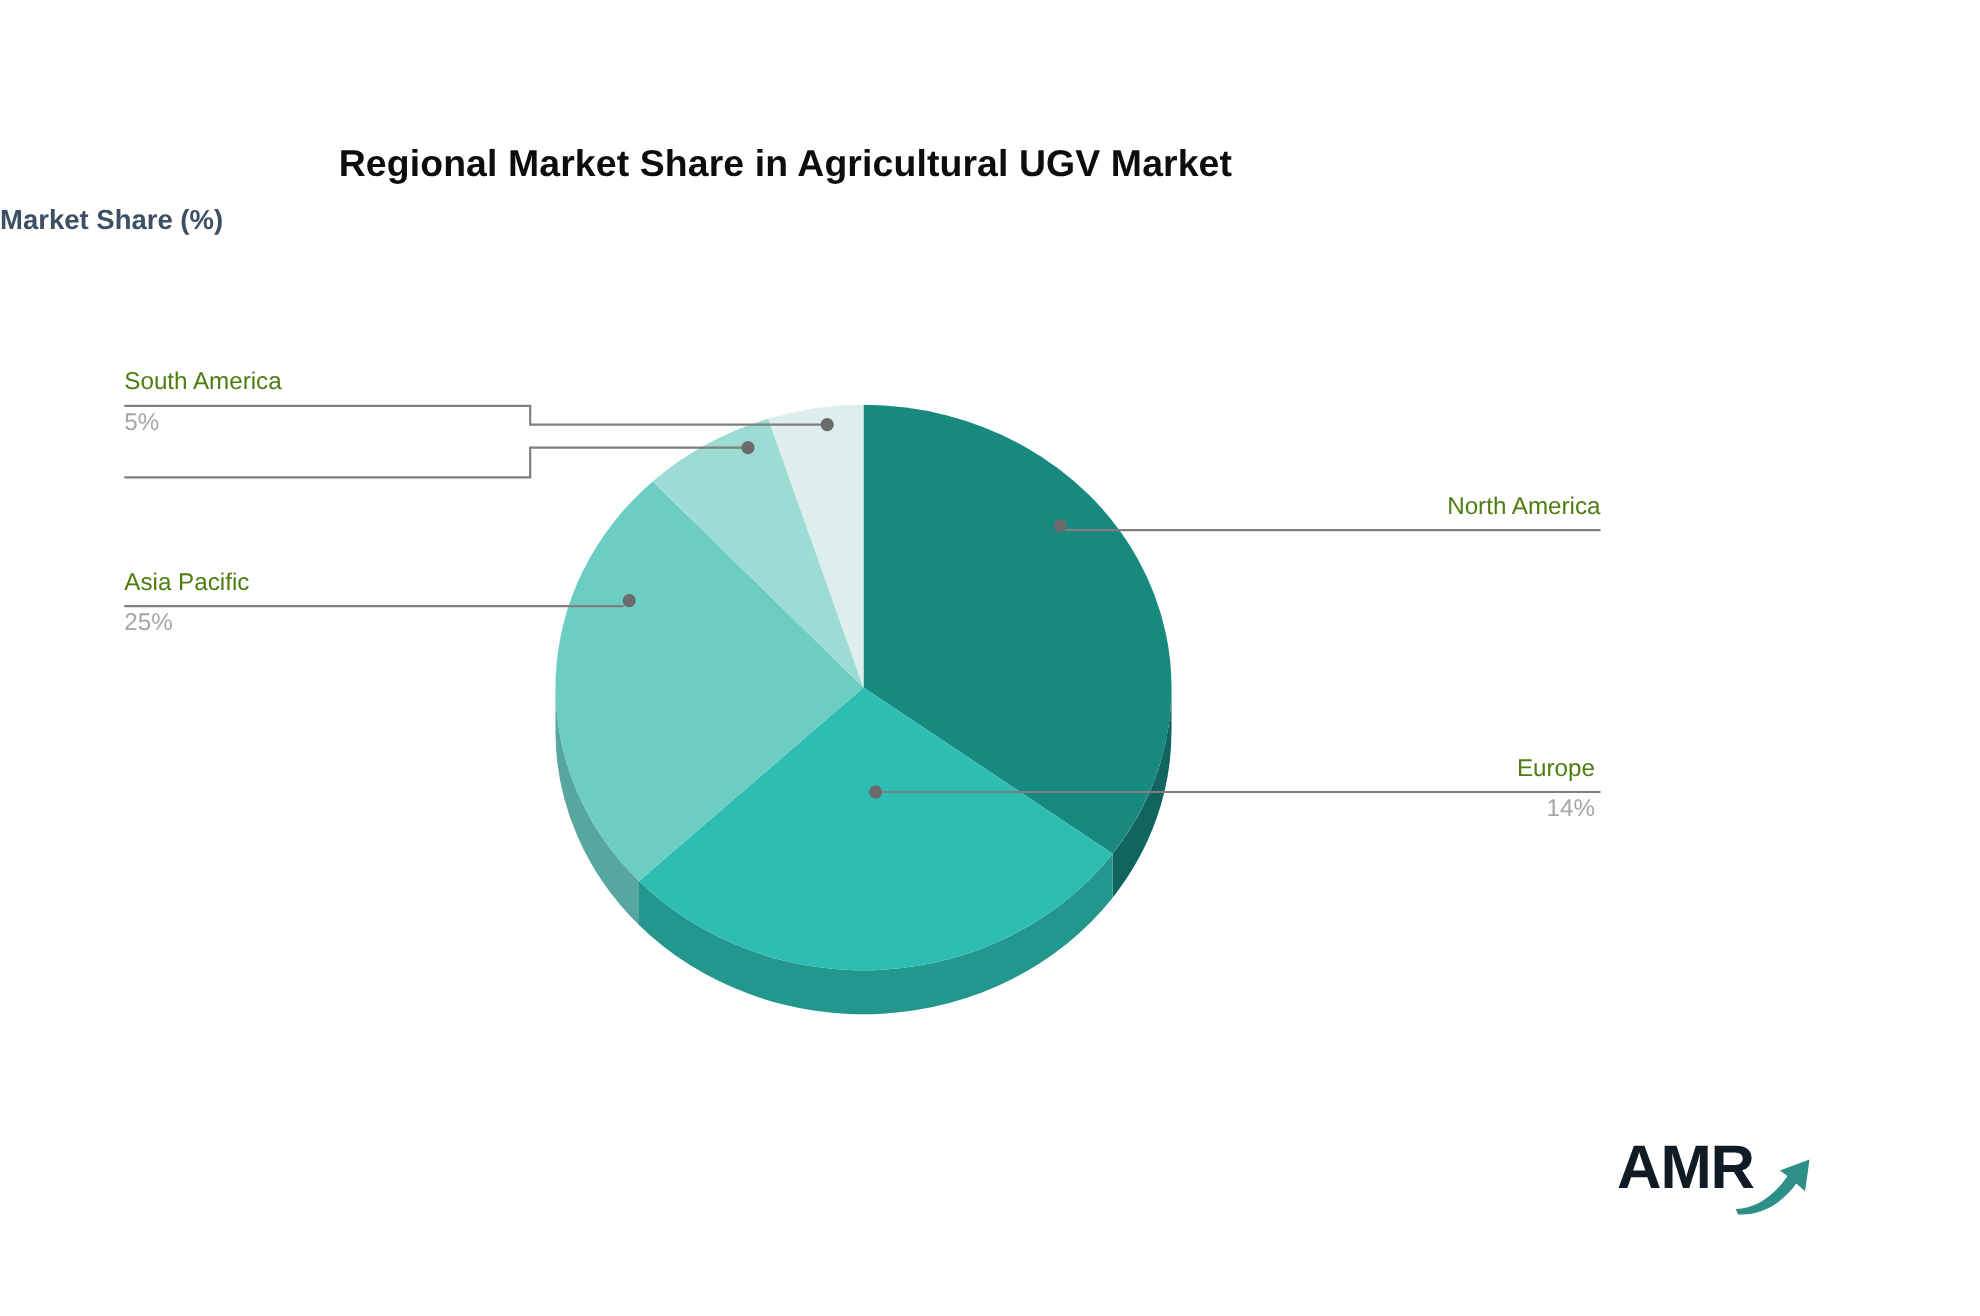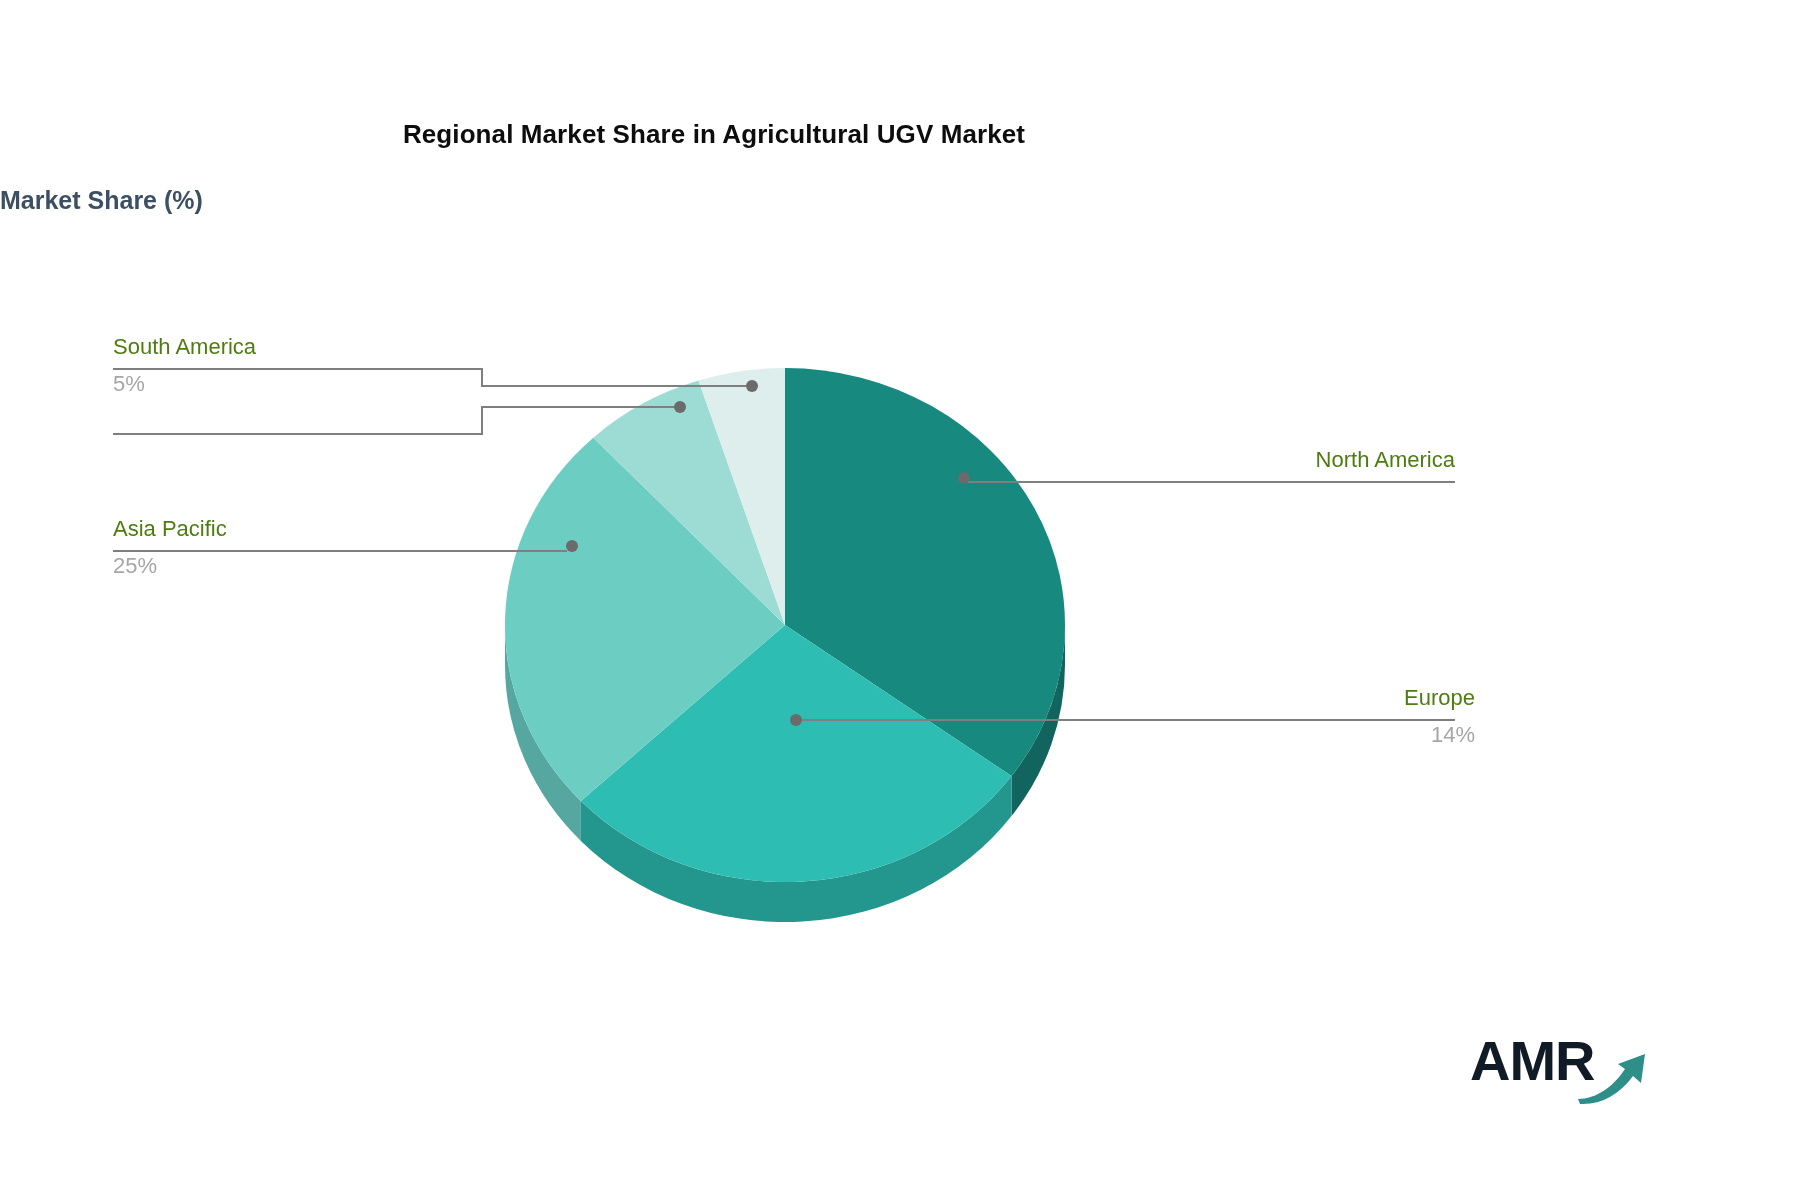--- a/index.html
+++ b/index.html
@@ -19,24 +19,24 @@
     position: absolute;
     left: 0; top: 0;
     width: 1800px;
     height: 1196px;
   }
 
   
   .chart-title {
     position: absolute;
     left: 0;
-    top: 119px;
+    top: 130px;
     width: 1428px;
     text-align: center;
-    font-size: 26px;
+    font-size: 34px;
     font-weight: bold;
     color: #0d0d0d;
     letter-spacing: 0.1px;
   }
   .chart-subtitle {
     position: absolute;
     left: 0;
     top: 186px;
     width: 1800px;
     font-size: 25px;
@@ -143,21 +143,21 @@
 
   <div class="callout left" style="left:113px; top:514px; width:454px;">
     <div class="name">Asia Pacific</div>
     <div class="pct" style="margin-top:7px;">25%</div>
   </div>
 
   <div class="callout right" style="left:1055px; top:445px; width:400px;">
     <div class="name">North America</div>
   </div>
 
-  <div class="callout right" style="left:1075px; top:683px; width:400px;">
+  <div class="callout right" style="left:1050px; top:683px; width:400px;">
     <div class="name">Europe</div>
     <div class="pct" style="margin-top:7px;">14%</div>
   </div>
 
   <div class="amr-logo">
     <div class="amr-text">AMR</div>
     <svg width="185" height="80" style="position:absolute;left:0;top:0;">
       <path d="M 108,74 C 126,74 143,62 155,44 L 148,39 L 175,29 L 171,58 L 163,51 C 149,70 131,80 110,79 Z" fill="#2d8f88"></path>
     </svg>
   </div>

